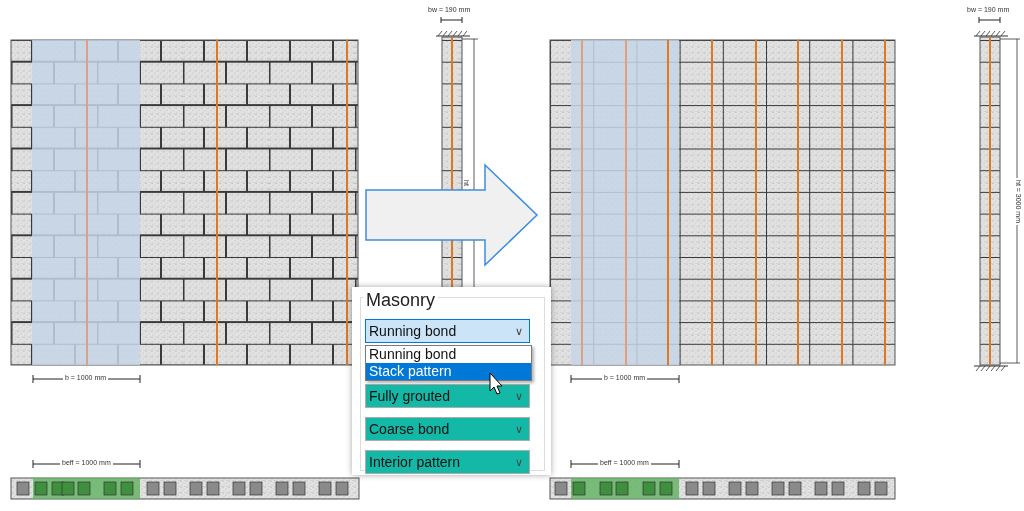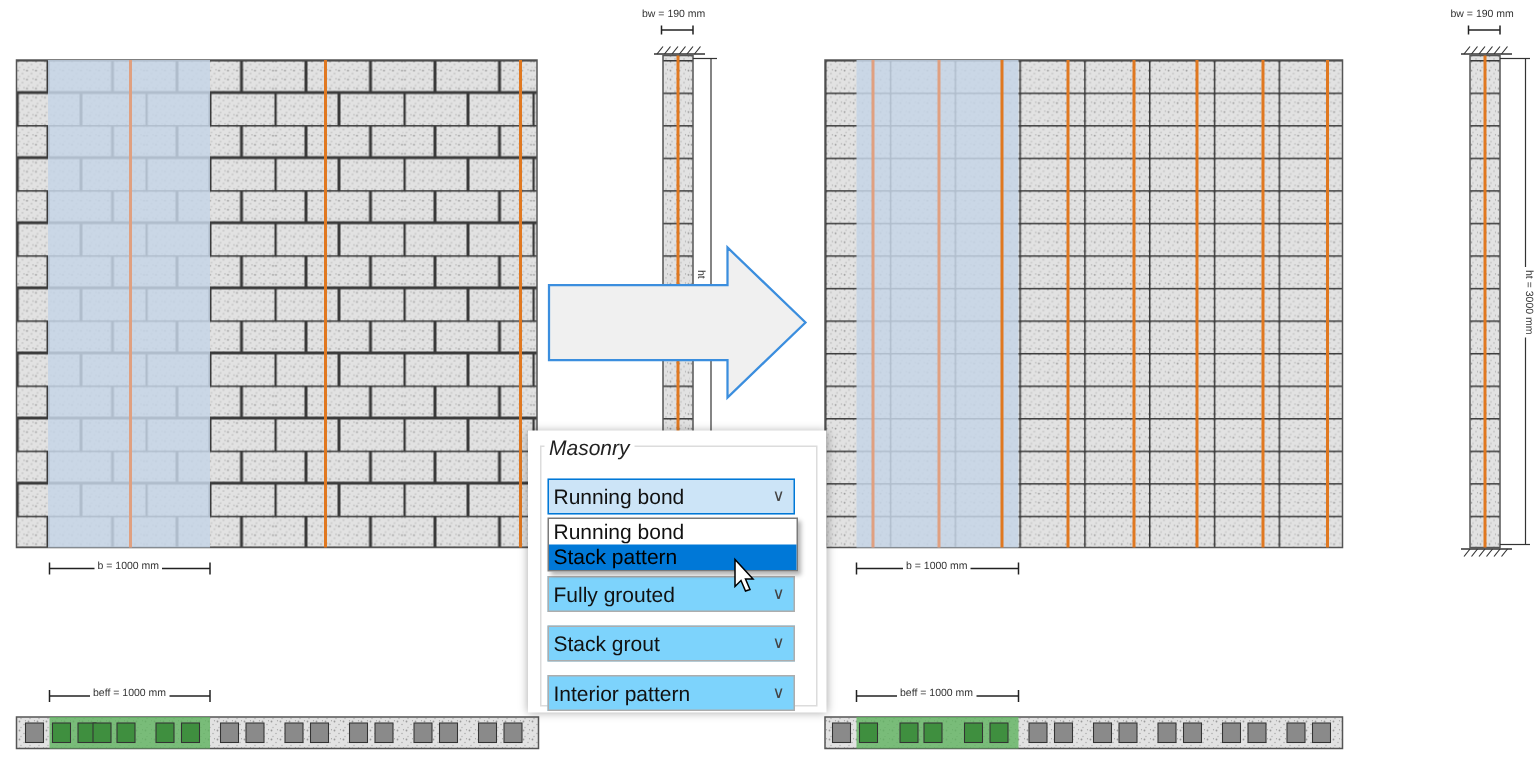--- a/index.html
+++ b/index.html
@@ -2,29 +2,29 @@
 <html><head>
 <meta charset="utf-8">
 <style>
   html, body { margin:0; padding:0; background:#ffffff; }
   body { width:1024px; height:511px; position:relative; overflow:hidden; font-family:"Liberation Sans", sans-serif; }
   .abs { position:absolute; }
   .dimtext { position:absolute; font-size:7px; color:#333; font-family:"Liberation Sans", sans-serif; background:#fff; padding:0 2px; white-space:nowrap; }
   .panel { position:absolute; left:352px; top:287px; width:199px; height:188px; background:#ffffff;
            box-shadow: 0 0 6px rgba(0,0,0,0.35); }
   .group { position:absolute; left:8px; top:10px; width:183px; height:172px; border:1px solid #dcdcdc; }
-  .group-label { position:absolute; left:11px; top:3px; font-size:14px; color:#222; background:#fff; padding:0 3px;font-style:italic; }
+  .group-label { position:absolute; left:11px; top:3px; font-size:18px; color:#222; background:#fff; padding:0 3px; }
   .combo { position:absolute; left:13px; width:165px; height:24px; box-sizing:border-box; border:1px solid #adadad;
-           background:#7dd3fc; font-size:14px; color:#111; line-height:22px; padding-left:3px; }
+           background:#14b8a6; font-size:14px; color:#111; line-height:22px; padding-left:3px; }
   .combo.active { background:#cce4f7; border:1px solid #0078d7; }
   .chev { position:absolute; right:6px; top:0; font-size:11px; color:#444; }
   .dropdown { position:absolute; left:13px; top:58px; width:167px; height:36px; background:#fff; border:1px solid #7a7a7a; box-sizing:border-box;
               box-shadow: 2px 2px 3px rgba(0,0,0,0.3); }
   .dd-item { height:17px; font-size:14px; line-height:17px; padding-left:3px; color:#111; }
-  .dd-item.sel { background:#0078d7; color:#000000; }
+  .dd-item.sel { background:#0078d7; color:#ffffff; }
 </style>
 </head>
 <body>
 
 <svg class="abs" style="left:0;top:0" width="1024" height="511">
   <defs>
     <pattern id="speck" width="6" height="6" patternUnits="userSpaceOnUse">
       <rect width="6" height="6" fill="#e2e2e2"></rect>
       <circle cx="1" cy="1" r="0.6" fill="#9a9a9a"></circle>
       <circle cx="4" cy="3" r="0.5" fill="#aaaaaa"></circle>
@@ -204,21 +204,21 @@
   <div class="combo active" style="top:32px">
     <span>Running bond</span>
     <span class="chev">∨</span>
   </div>
 
   <div class="combo" style="top:97px">
     <span>Fully grouted</span>
     <span class="chev">∨</span>
   </div>
   <div class="combo" style="top:130px">
-    <span>Stack grout</span>
+    <span>Coarse bond</span>
     <span class="chev">∨</span>
   </div>
   <div class="combo" style="top:163px">
     <span>Interior pattern</span>
     <span class="chev">∨</span>
   </div>
 
   <div class="dropdown">
     <div class="dd-item">Running bond</div>
     <div class="dd-item sel">Stack pattern</div>

